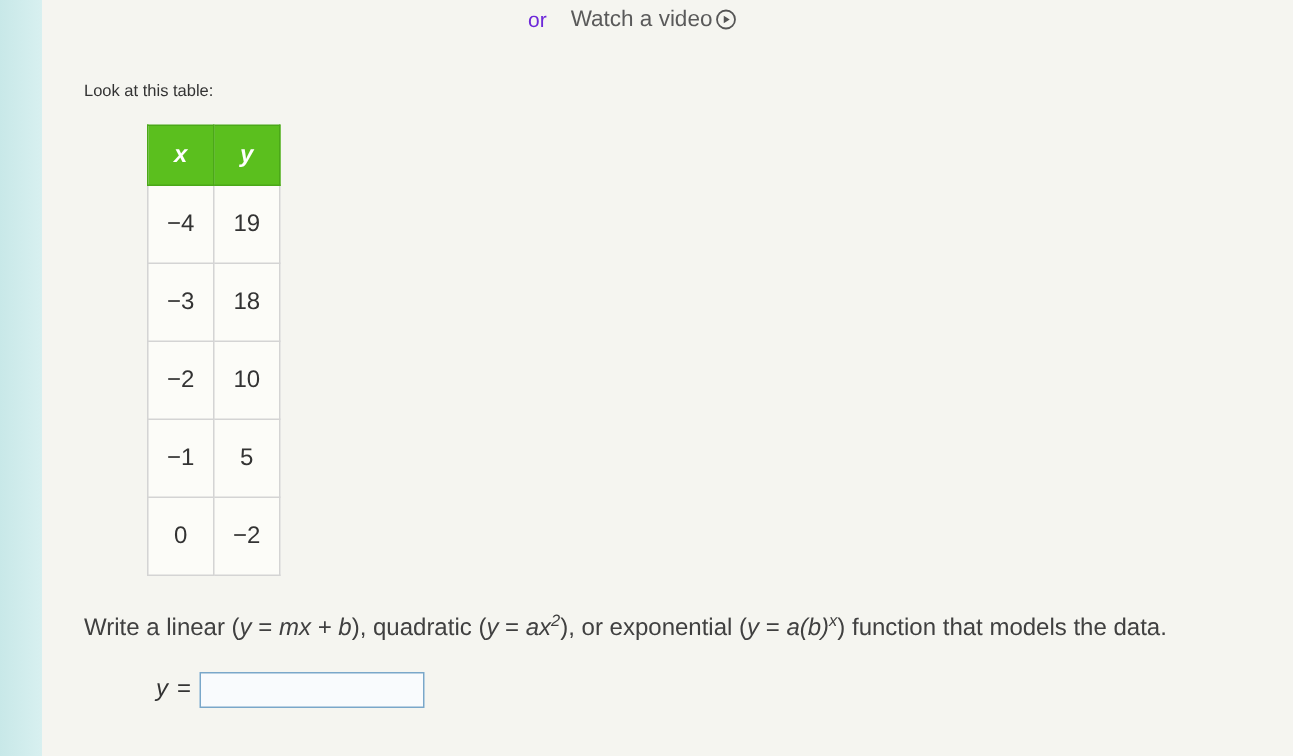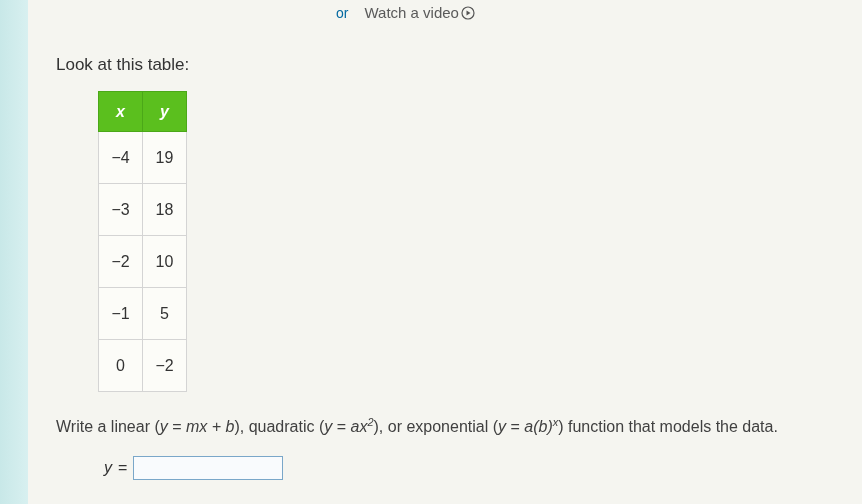--- a/index.html
+++ b/index.html
@@ -27,32 +27,32 @@
       font-size: 15px;
     }
     .link-learn {
       display: flex;
       align-items: center;
       gap: 6px;
       padding-bottom: 3px;
       border-bottom: 1px solid #bbb;
       cursor: pointer;
     }
-    .or-text { color: #0369a1; font-size: 14px; }
+    .or-text { color: #6d28d9; font-size: 14px; margin-left: 16px; }
     .link-video {
       display: flex;
       align-items: center;
       gap: 2px;
       cursor: pointer;
     }
     .chevron-icon svg, .play-icon svg { display: block; }
     .prompt {
       margin-top: 34px;
       color: #333;
-      font-size: 17px;
+      font-size: 11px;
     }
     .data-table {
       margin-top: 16px;
       margin-left: 42px;
       border-collapse: collapse;
     }
     .data-table th {
       background: #5bbf1e;
       color: #fff;
       font-weight: bold;

